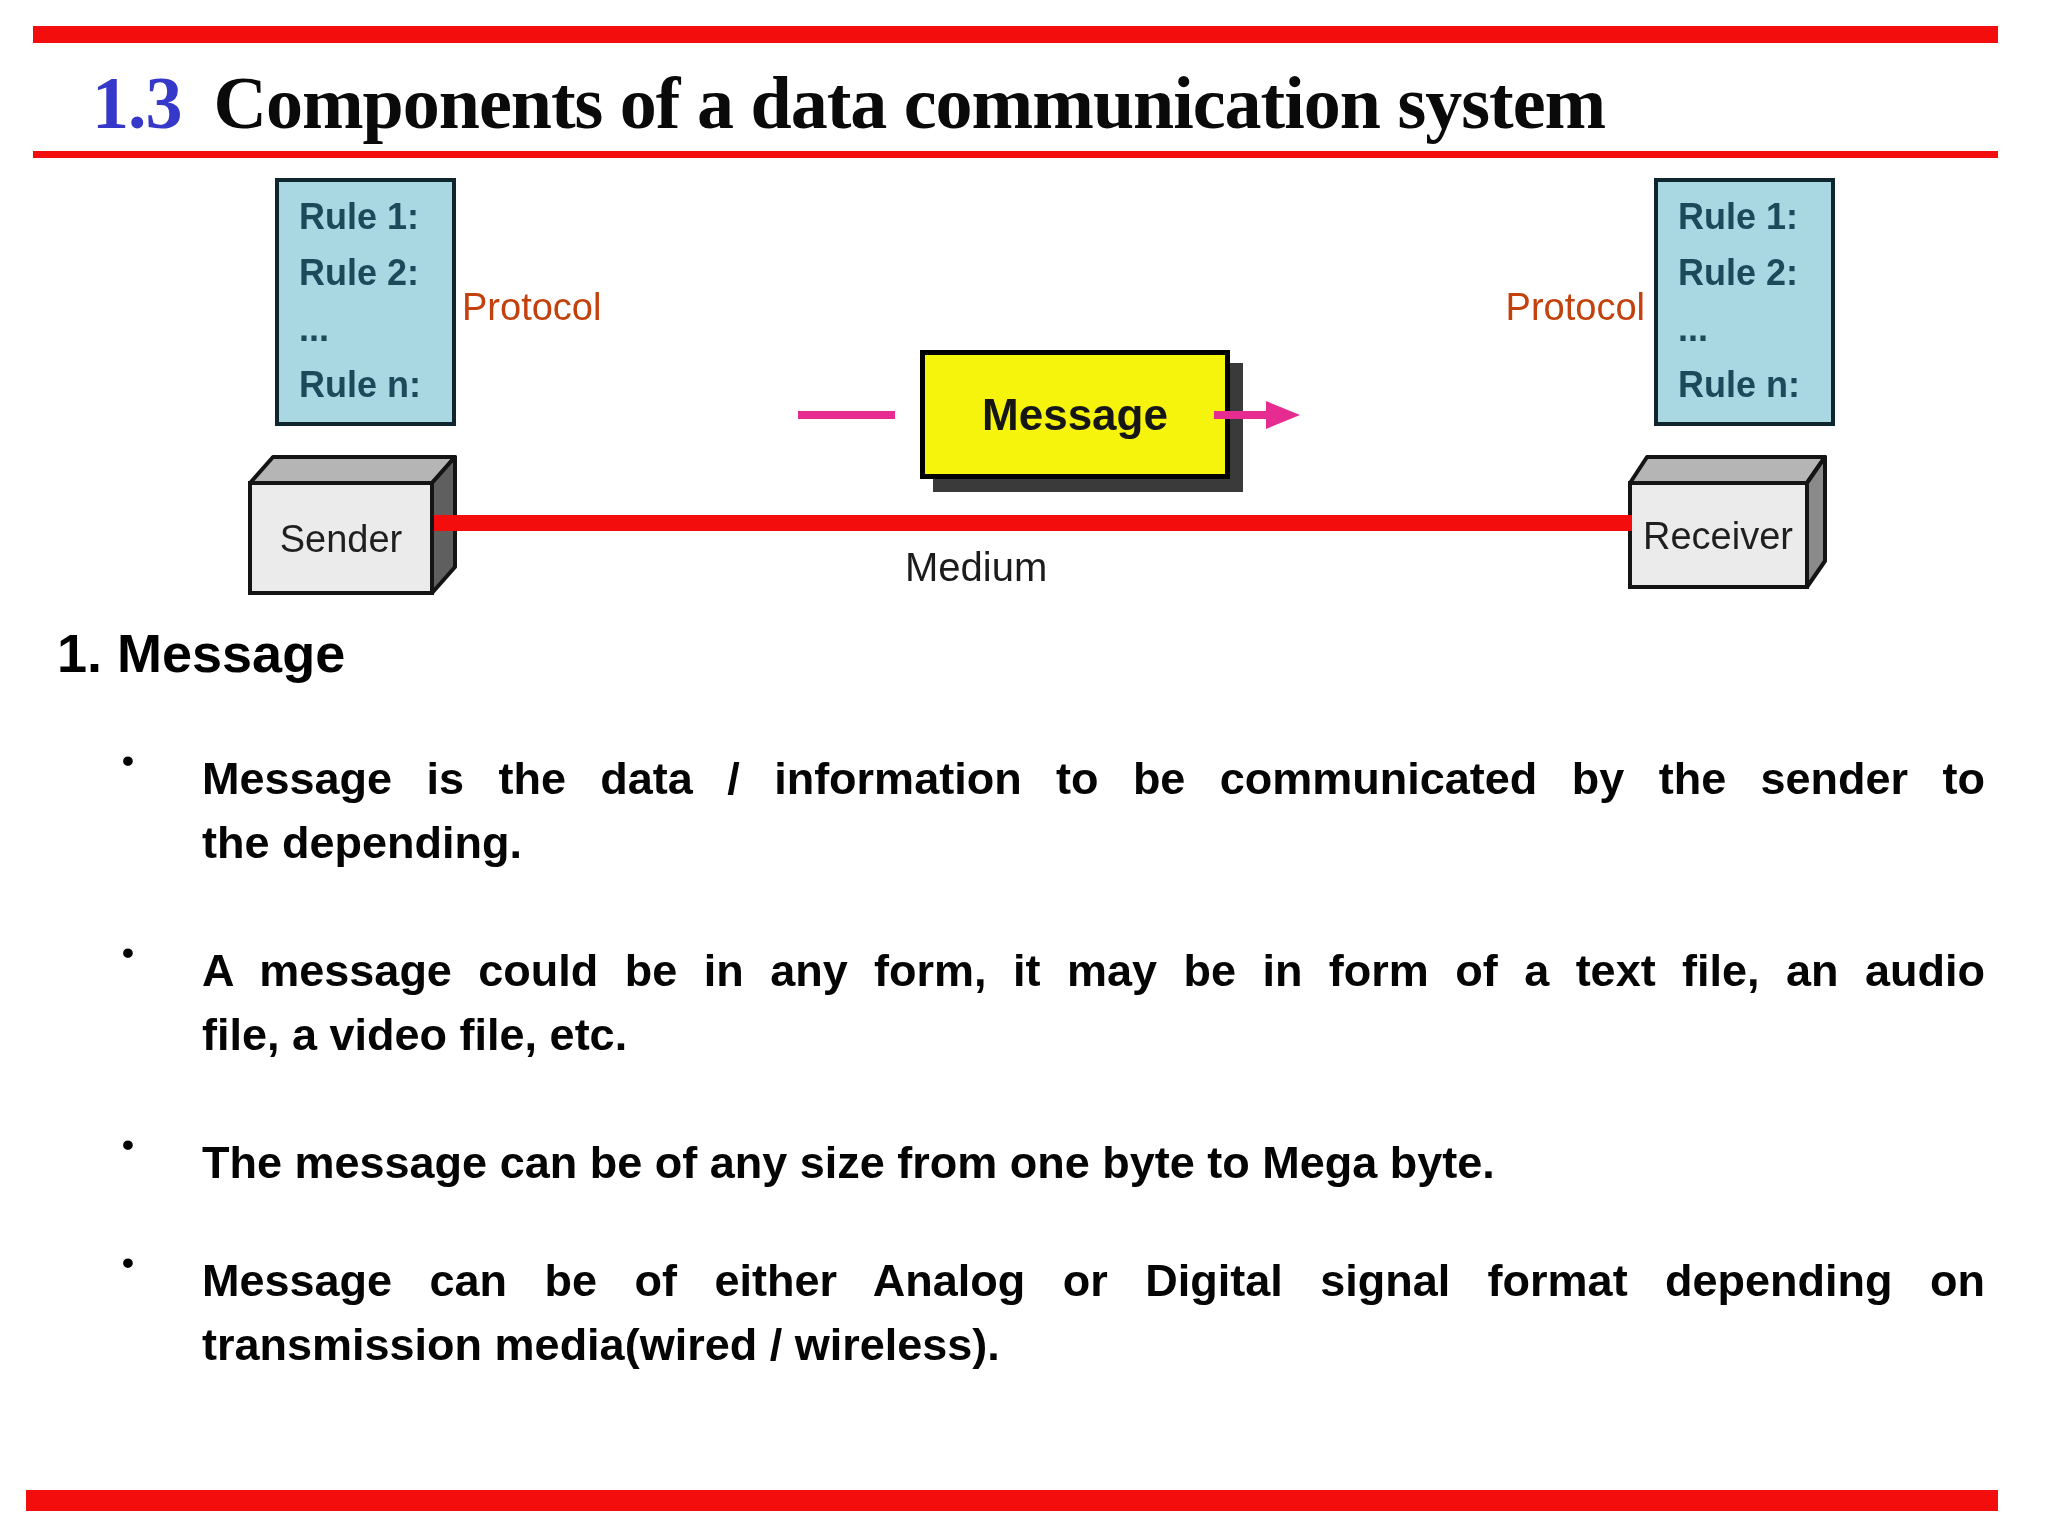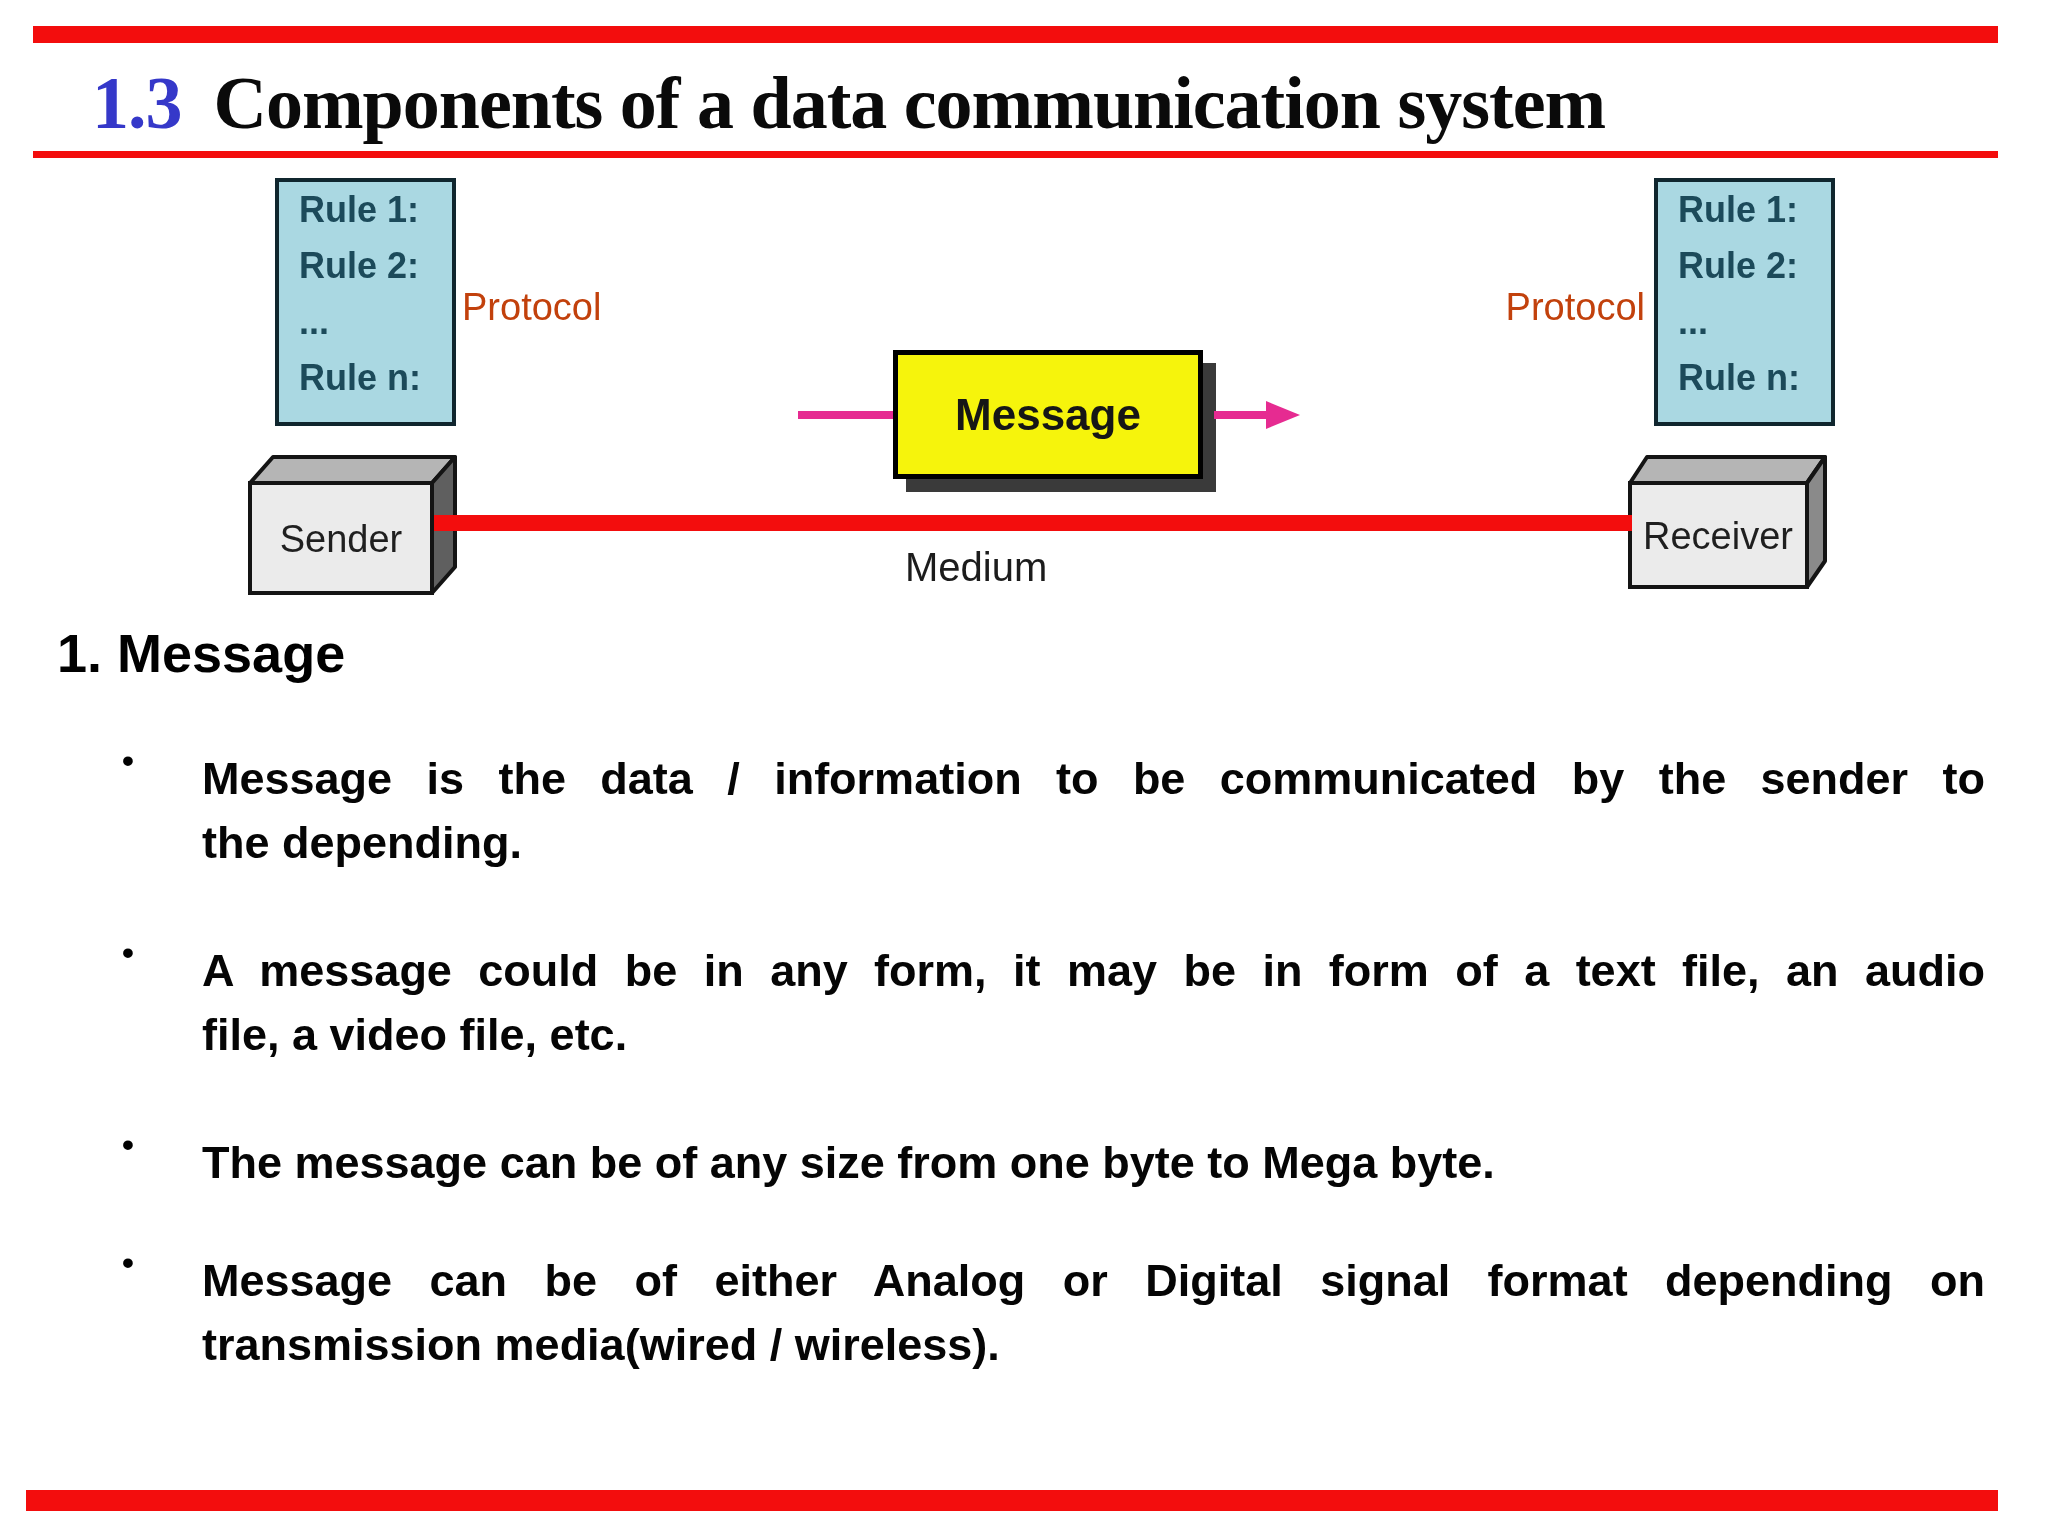--- a/index.html
+++ b/index.html
@@ -24,21 +24,21 @@
     letter-spacing:-1px;white-space:nowrap;
   }
   .title .num{color:#3538c9;margin-right:32px;}
   .title .txt{color:#0a0a0a;}
 
   
   .pbox{
     position:absolute;top:178px;width:181px;height:248px;
     box-sizing:border-box;background:#aad8e2;border:4px solid #10262e;
     color:#1c4a5a;font-size:36px;font-weight:600;line-height:56px;
-    padding:0 0 0 20px;
+    padding:7px 0 0 20px;
   }
   .pbox.left{left:275px;}
   .pbox.right{left:1654px;}
   .plabel{
     position:absolute;top:286px;font-size:38px;color:#c2410c;font-weight:500;
     white-space:nowrap;
   }
   .plabel.left{left:462px;}
   .plabel.right{left:1470px;width:175px;text-align:right;}
 
@@ -49,21 +49,21 @@
     font-family:"Liberation Sans",sans-serif;font-size:38px;fill:#1f1f1f;font-weight:500;
   }
 
   .medium-line{position:absolute;left:434px;top:515px;width:1198px;height:16px;background:#f30d0d;}
   .medium-label{
     position:absolute;left:905px;top:545px;width:270px;text-align:left;
     font-size:40px;color:#1c1c1c;font-weight:500;
   }
 
   .msg-box{
-    position:absolute;left:893px;top:350px;width:310px;height:129px;
+    position:absolute;left:920px;top:350px;width:310px;height:129px;
     box-sizing:border-box;background:#f6f40c;border:5px solid #000;
     box-shadow:13px 13px 0 0 #3a3a3a;
     display:flex;align-items:center;justify-content:center;
     font-size:44px;font-weight:600;color:#161616;
   }
   .arrow-in{position:absolute;left:798px;top:411px;width:97px;height:8px;background:#e62b91;}
   .arrow-out{position:absolute;left:1214px;top:398px;width:88px;height:34px;}
 
   
   .heading{

